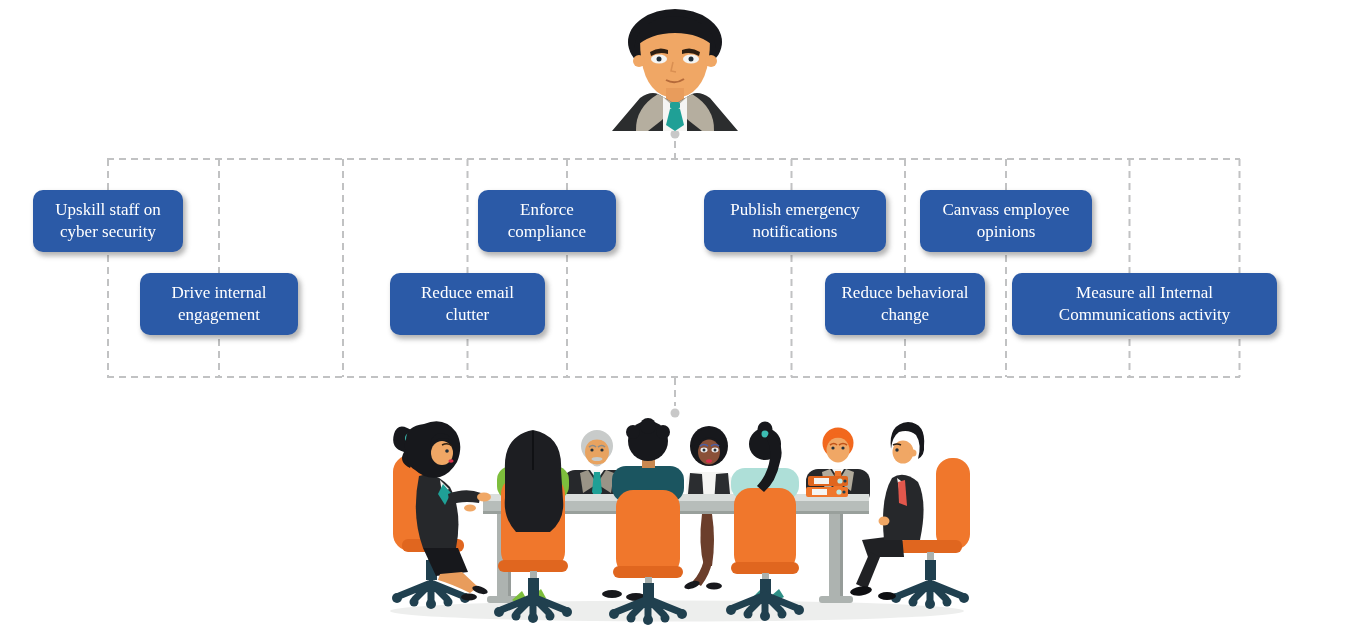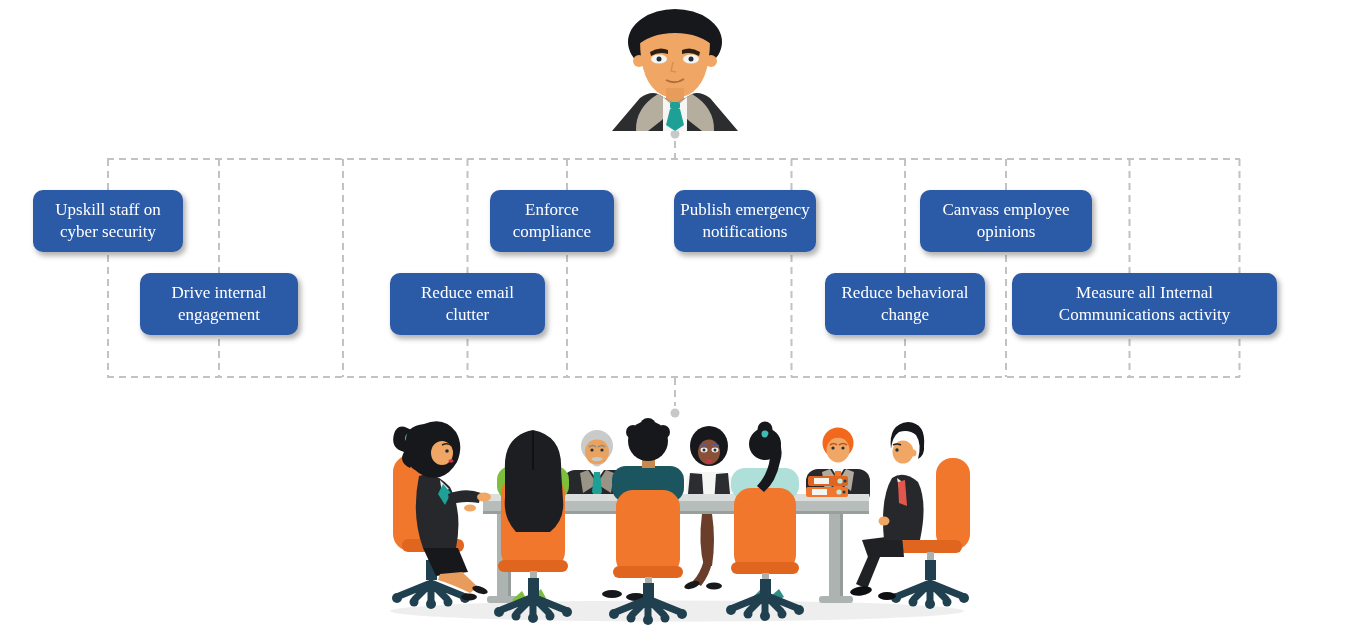--- a/index.html
+++ b/index.html
@@ -68,23 +68,23 @@
       <path fill="#1FA096" d="M670,109 L680,109 L684,125 L675,131 L666,125 Z"></path>
     </g>
   </svg>
 
   <div class="goal-box" style="left:33px;top:190px;width:150px"><span>Upskill staff on
 cyber security</span></div>
   <div class="goal-box" style="left:140px;top:273px;width:158px"><span>Drive internal
 engagement</span></div>
   <div class="goal-box" style="left:390px;top:273px;width:155px"><span>Reduce email
 clutter</span></div>
-  <div class="goal-box" style="left:490px;top:190px;width:124px"><span>Enforce
+  <div class="goal-box" style="left:478px;top:190px;width:138px"><span>Enforce
 compliance</span></div>
-  <div class="goal-box" style="left:674px;top:190px;width:142px"><span>Publish emergency
+  <div class="goal-box" style="left:704px;top:190px;width:182px"><span>Publish emergency
 notifications</span></div>
   <div class="goal-box" style="left:825px;top:273px;width:160px"><span>Reduce behavioral
 change</span></div>
   <div class="goal-box" style="left:920px;top:190px;width:172px"><span>Canvass employee
 opinions</span></div>
   <div class="goal-box" style="left:1012px;top:273px;width:265px"><span>Measure all Internal
 Communications activity</span></div>
 
   <svg class="figure" style="left:385px;top:415px;" width="595" height="226" viewBox="385 415 595 226">
     <defs>

